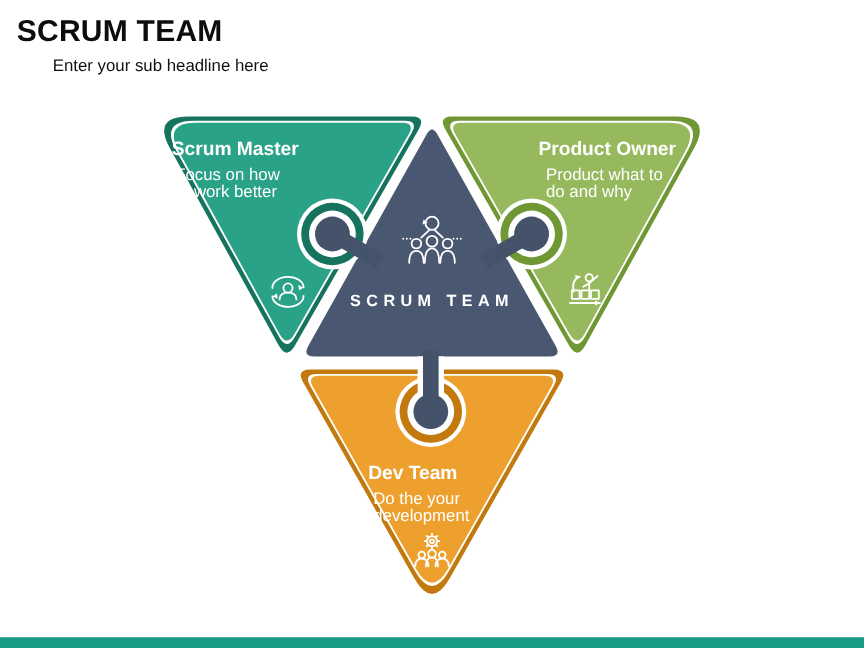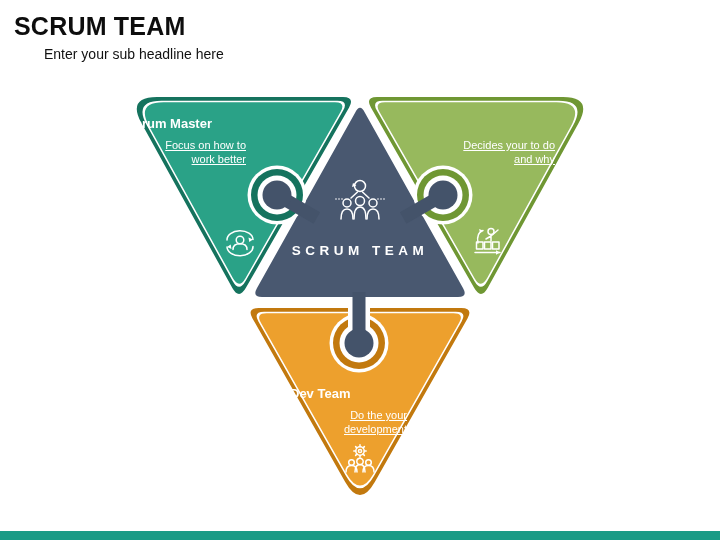--- a/index.html
+++ b/index.html
@@ -2,22 +2,22 @@
 <html><head>
 <meta charset="utf-8">
 <style>
   html,body{margin:0;padding:0;}
   body{width:720px;height:540px;position:relative;background:#ffffff;overflow:hidden;
        font-family:"Liberation Sans", sans-serif;}
   .stage{position:absolute;inset:0;}
   svg{position:absolute;left:0;top:0;}
   .slide-title{position:absolute;left:14px;top:12px;font-size:25px;font-weight:bold;color:#0d0d0d;letter-spacing:0.2px;}
   .slide-subtitle{position:absolute;left:14px;top:46px;font-size:14px;color:#111;margin-left:30px;}
-  .piece-label{position:absolute;font-size:13px;font-weight:bold;color:#ffffff;}
-  .piece-desc{position:absolute;font-size:11px;line-height:13.5px;color:#ffffff;text-align:right;text-decoration:underline;}
+  .piece-label{position:absolute;font-size:16px;font-weight:bold;color:#ffffff;text-align:center;}
+  .piece-desc{position:absolute;font-size:14px;line-height:13.5px;color:#ffffff;text-align:left;}
   .center-line{position:absolute;width:220px;left:250px;text-align:center;color:#ffffff;
                font-size:13.5px;font-weight:bold;letter-spacing:4.5px;}
   .footer-bar{position:absolute;left:0;top:531px;width:720px;height:9px;background:#1a9b86;}
   .dark-teal{fill:#15735e}.fill-teal{fill:#2aa287}
   .dark-green{fill:#6f9733}.fill-green{fill:#97b95d}
   .dark-orange{fill:#c2790e}.fill-orange{fill:#eda02d}
   .slate{fill:#495870}.knob{fill:#44536a}.white{fill:#ffffff}
   .oline{stroke:#ffffff;stroke-width:1.5;fill:none;stroke-linecap:round;stroke-linejoin:round;}
   .ofill{fill:#ffffff;stroke:none;}
 </style>
@@ -137,21 +137,22 @@
       <circle cx="8.5" cy="0.5" r="2.8" class="oline"></circle>
       <path d="M-14,10 Q-14,3.5 -8.5,3.5 Q-3,3.5 -3,10" class="oline"></path>
       <path d="M-5,10 Q-5,2.5 0,2.5 Q5,2.5 5,10" class="oline"></path>
       <path d="M3,10 Q3,3.5 8.5,3.5 Q14,3.5 14,10" class="oline"></path>
     </g>
   </svg>
 
   <div class="piece-label" style="left:126px;top:116px;width:140px;">Scrum Master</div>
   <div class="piece-desc" style="left:146px;top:139px;width:100px;">Focus on how to work better</div>
 
-  <div class="piece-desc" style="left:455px;top:139px;width:100px;">Decides your to do and why</div>
+  <div class="piece-label" style="left:436px;top:116px;width:140px;">Product Owner</div>
+  <div class="piece-desc" style="left:455px;top:139px;width:100px;">Product what to do and why</div>
 
-  <div class="piece-label" style="left:290px;top:386px;width:140px;">Dev Team</div>
+  <div class="piece-label" style="left:274px;top:386px;width:140px;">Dev Team</div>
   <div class="piece-desc" style="left:311px;top:409px;width:96px;">Do the your development</div>
 
   <div class="center-line" style="top:243px;">SCRUM TEAM</div>
 
   <div class="footer-bar"></div>
 </div>
 
 </body></html>

